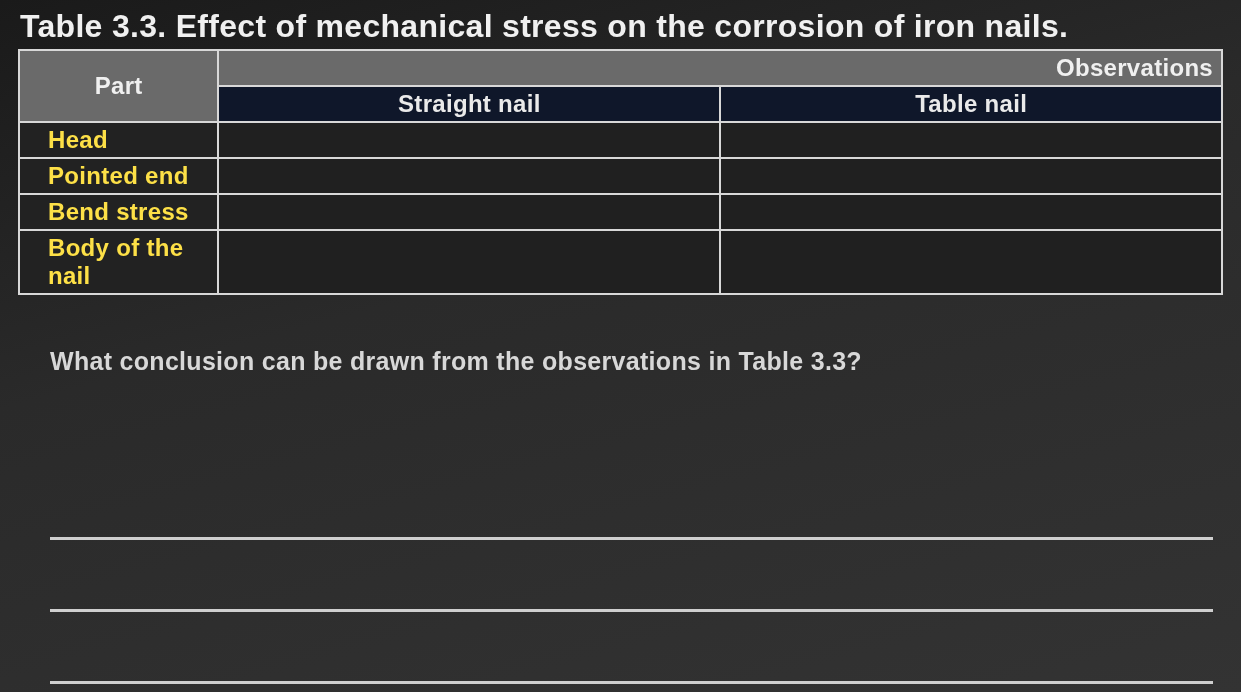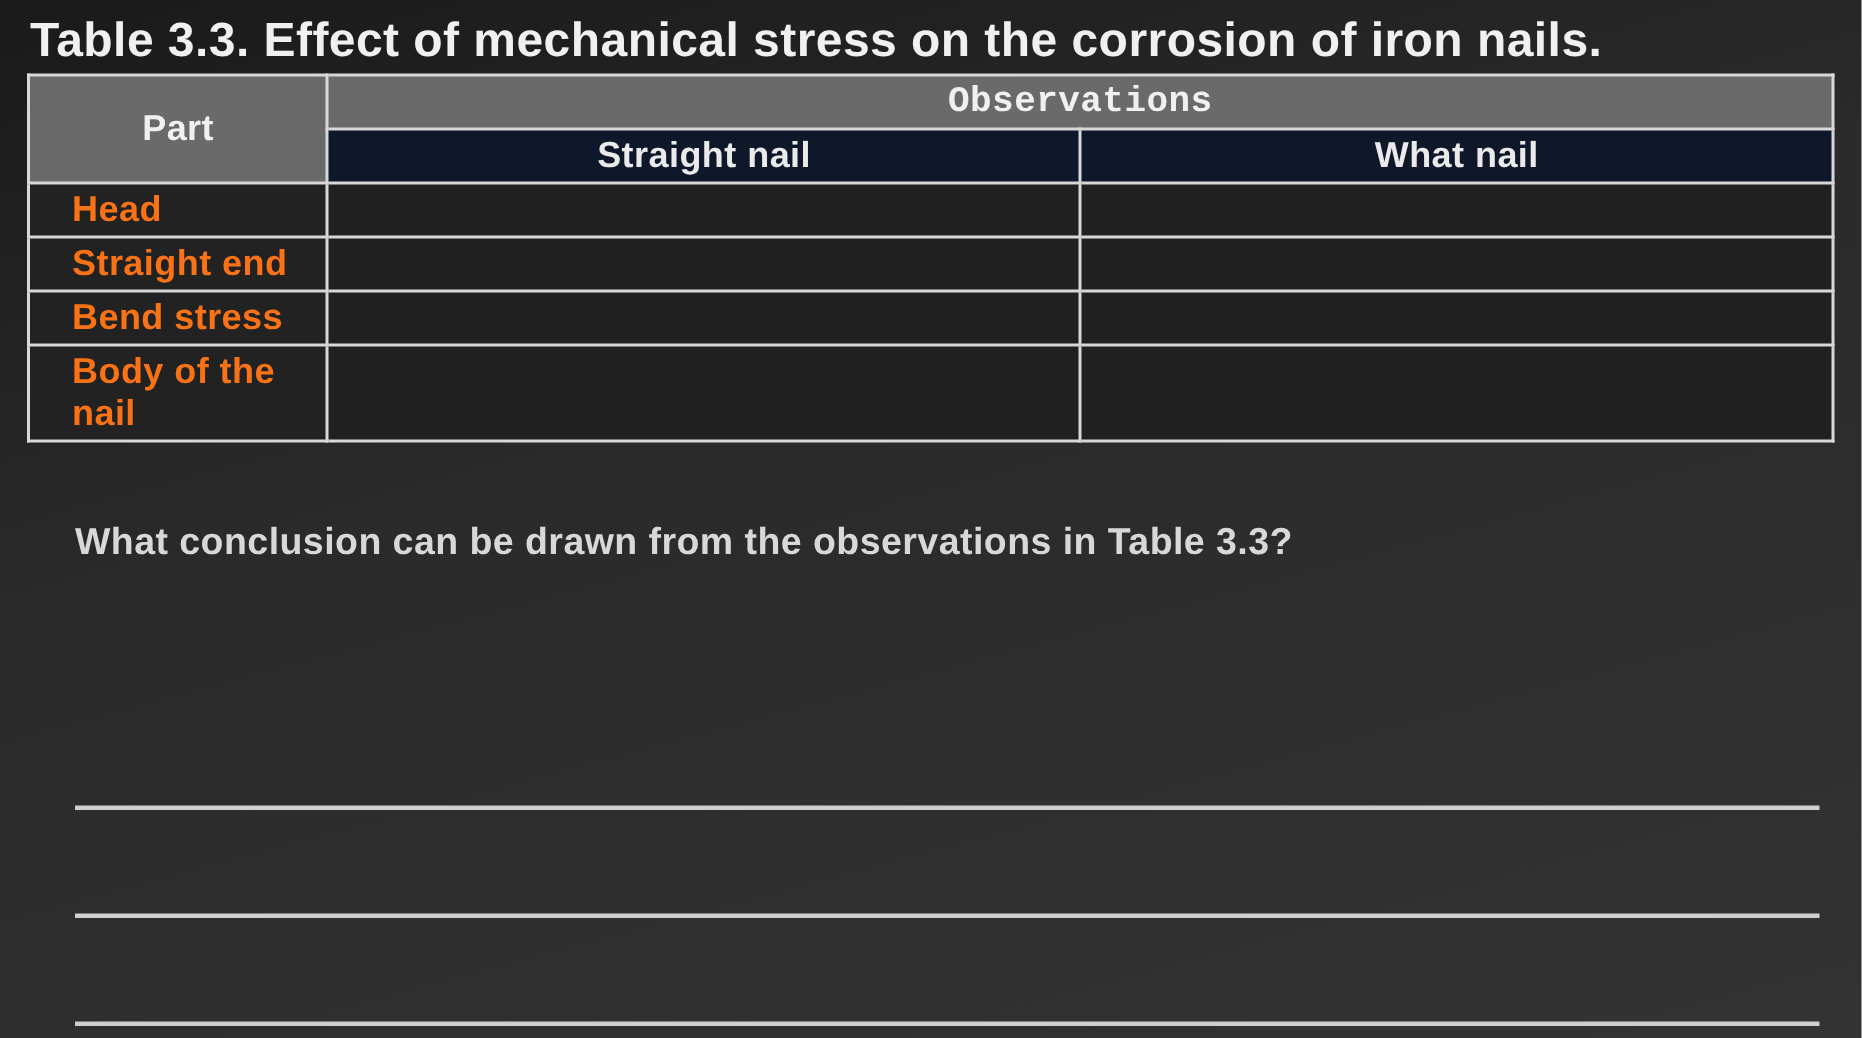--- a/index.html
+++ b/index.html
@@ -38,31 +38,30 @@
   th {
     background: #6a6a6a;
     color: #f0f0f0;
     text-align: center;
   }
   .part-header {
     width: 200px;
     text-align: center;
   }
   .obs-header {
-    text-align: center;
-    font-family: Liberation Mono, monospace;
+    text-align: right;
   }
   .sub-header {
     background: #0f172a;
     color: #eaeaea;
     text-align: center;
   }
   .row-label {
     background: #222;
-    color: #f97316;
+    color: #fde047;
     width: 200px;
     padding-left: 28px;
   }
   .data-cell {
     background: #202020;
     width: 505px;
   }
   .question {
     font-size: 25px;
     color: #d8d8d8;
@@ -85,29 +84,29 @@
 <div class="title">Table 3.3. Effect of mechanical stress on the corrosion of iron nails.</div>
 
 <table>
   <tbody>
       <tr>
     <th class="part-header" rowspan="2">Part</th>
     <th class="obs-header" colspan="2">Observations</th>
   </tr>
   <tr>
     <td class="sub-header">Straight nail</td>
-    <td class="sub-header">What nail</td>
+    <td class="sub-header">Table nail</td>
   </tr>
   <tr>
     <td class="row-label">Head</td>
     <td class="data-cell"></td>
     <td class="data-cell"></td>
   </tr>
   <tr>
-    <td class="row-label">Straight end</td>
+    <td class="row-label">Pointed end</td>
     <td class="data-cell"></td>
     <td class="data-cell"></td>
   </tr>
   <tr>
     <td class="row-label">Bend stress</td>
     <td class="data-cell"></td>
     <td class="data-cell"></td>
   </tr>
   <tr>
     <td class="row-label">Body of the nail</td>

